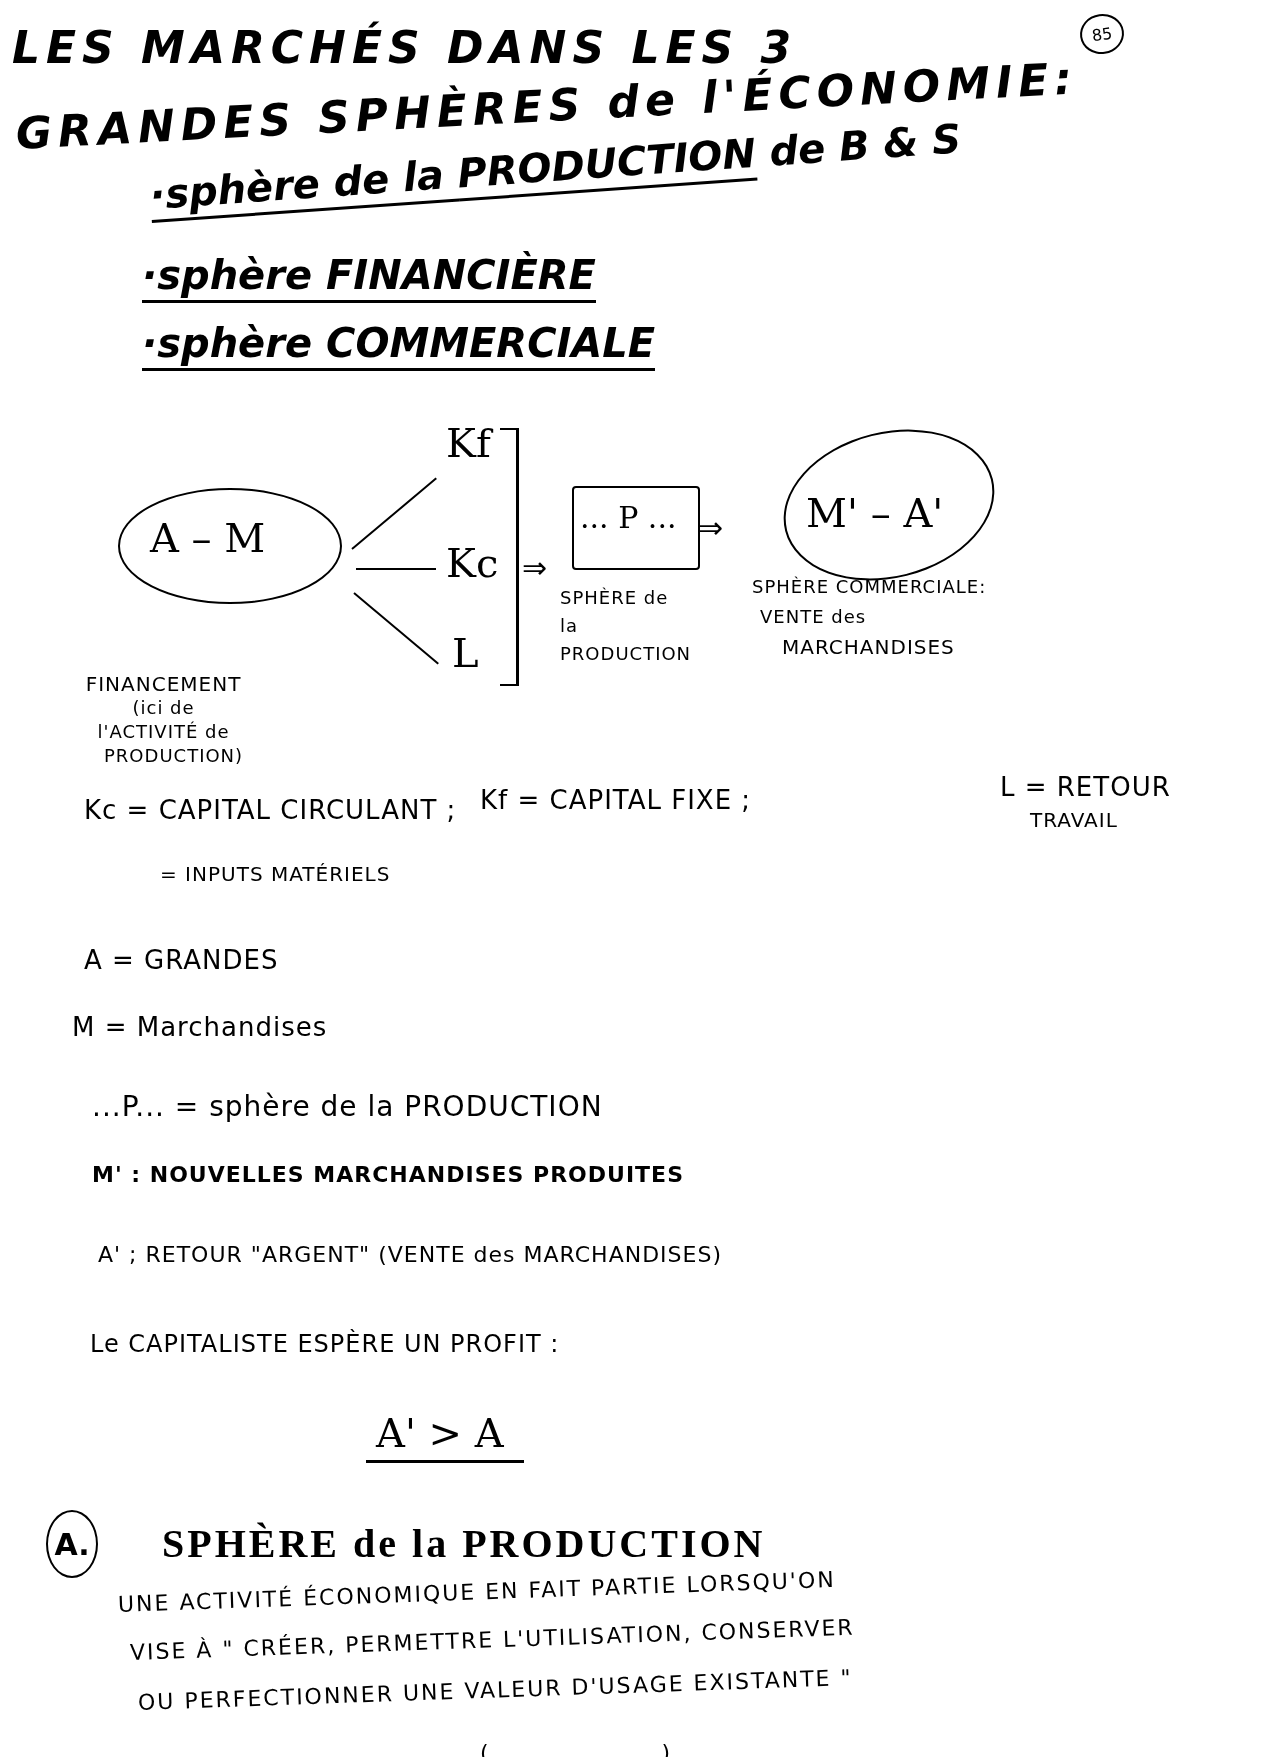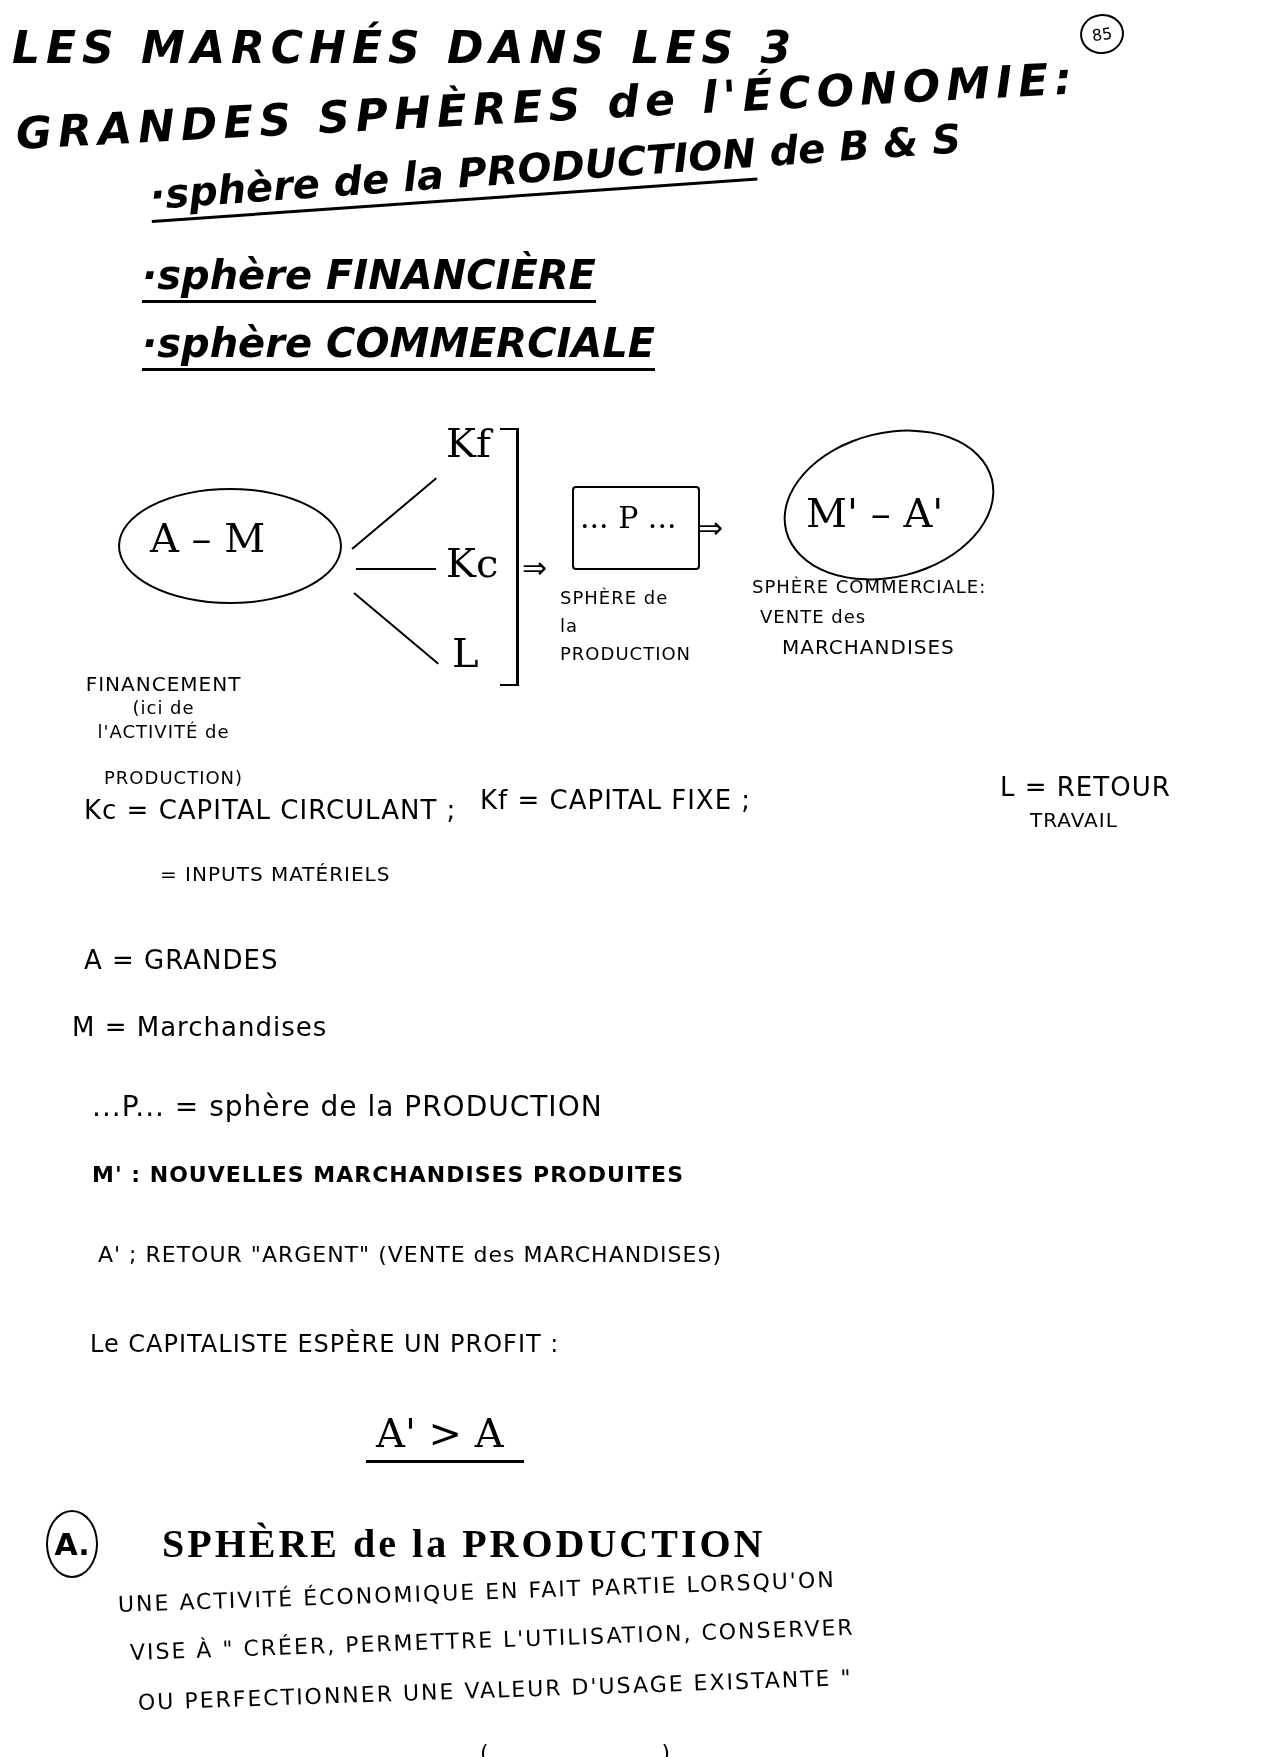--- a/index.html
+++ b/index.html
@@ -75,21 +75,21 @@
 
   <div class="abs mid" style="left:698px; top:510px; font-size:30px;">⇒</div>
 
   <div class="abs ellipse" style="left:782px; top:432px; width:210px; height:142px; transform:rotate(-14deg);"></div>
   <div class="abs sym" style="left:806px; top:490px;">M' – A'</div>
 
   <div class="abs small" style="left:84px; top:672px; line-height:24px;text-align:center;">
     <div style="font-size:20px;">FINANCEMENT</div>
     <div style="padding-left:0px;">(ici de</div>
     <div style="padding-left:0px;">l'ACTIVITÉ de</div>
-    <div style="padding-left:20px;margin-top:22px;">PRODUCTION)</div>
+    <div style="padding-left:20px;">PRODUCTION)</div>
   </div>
   <div class="abs small" style="left:560px; top:584px; line-height:28px;">
     <div>SPHÈRE de</div>
     <div>la</div>
     <div>PRODUCTION</div>
   </div>
   <div class="abs small" style="left:752px; top:572px; line-height:30px;">
     <div>SPHÈRE COMMERCIALE:</div>
     <div style="padding-left:8px;">VENTE des</div>
     <div style="padding-left:30px; font-size:20px;">MARCHANDISES</div>

